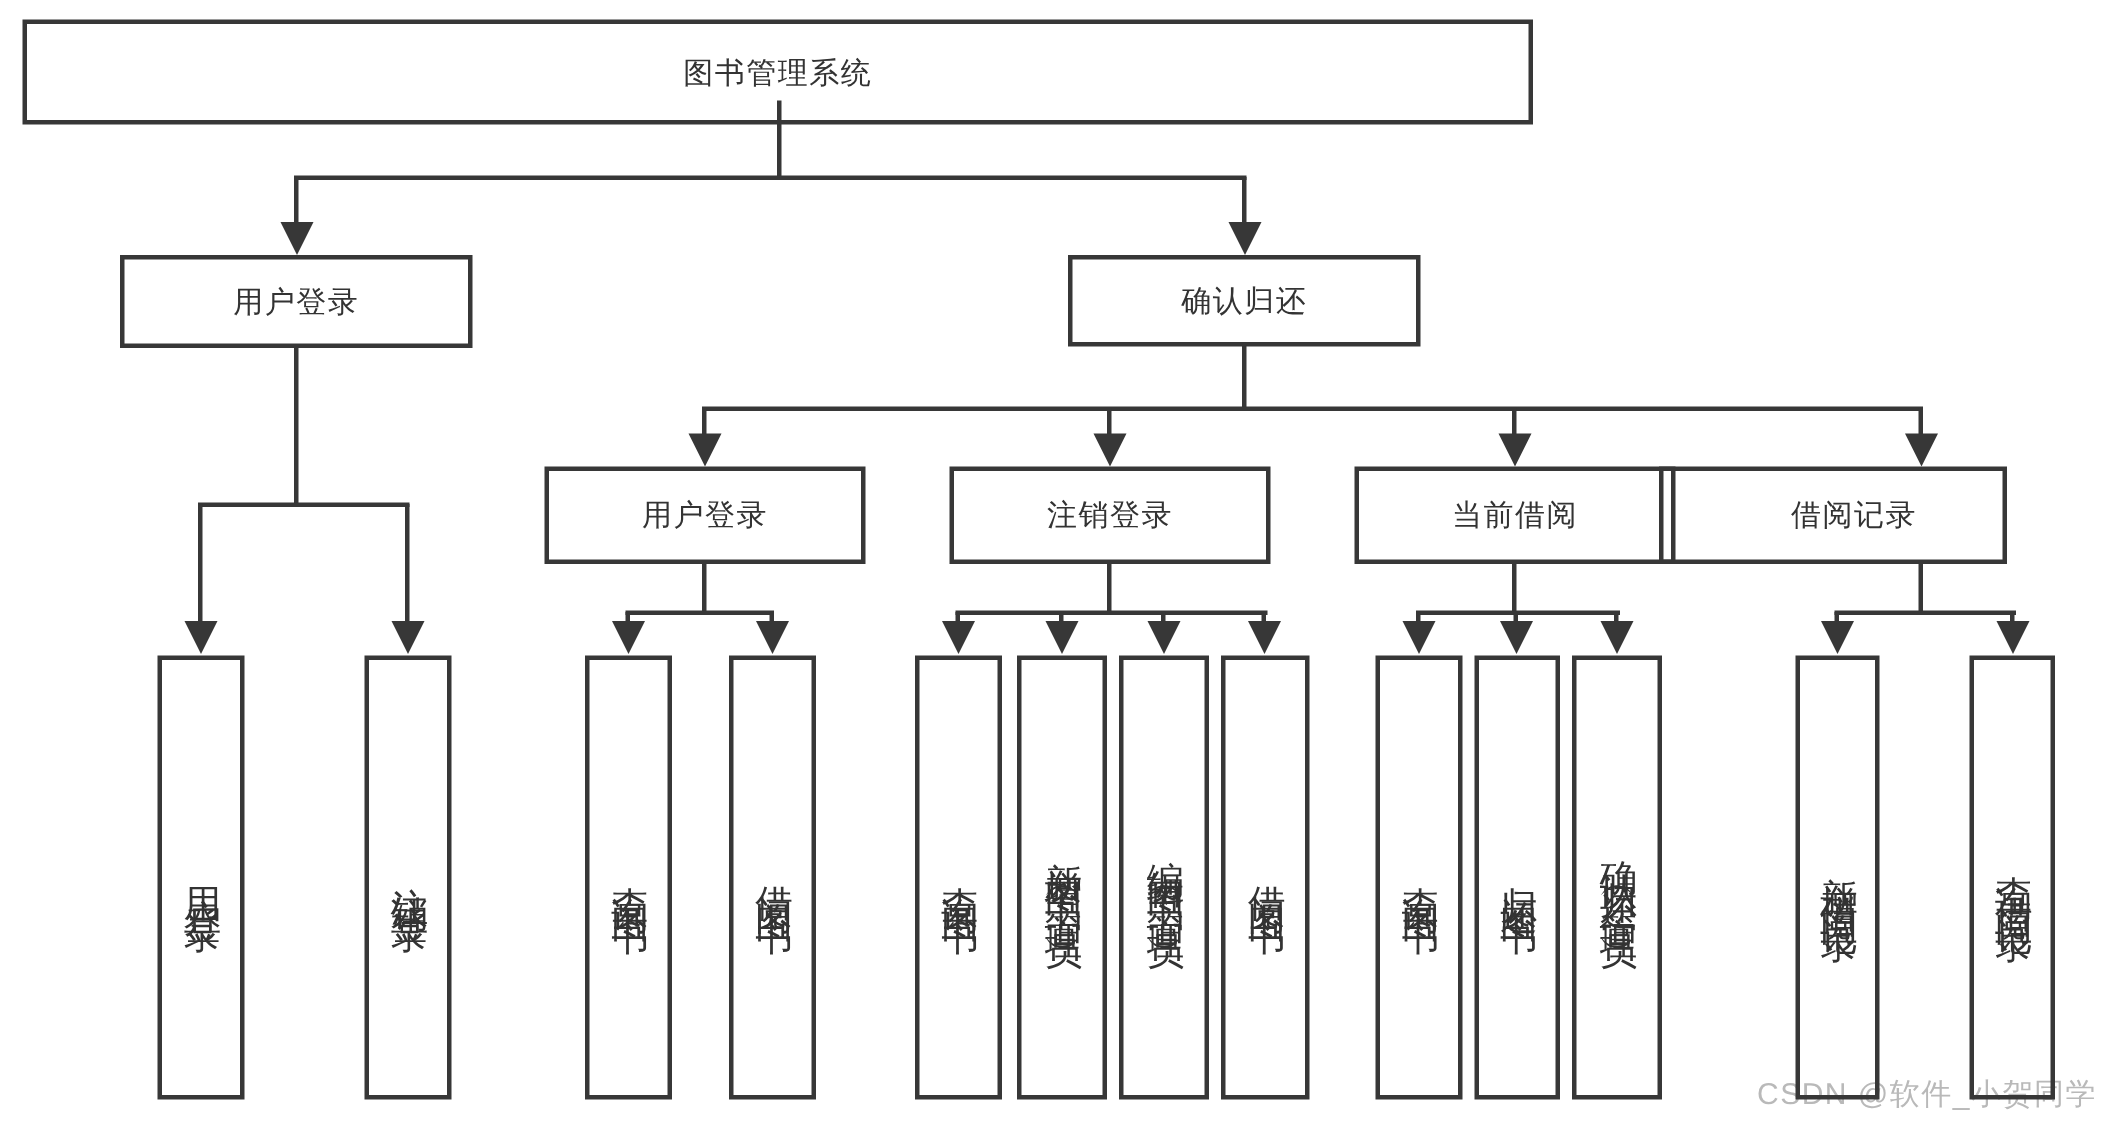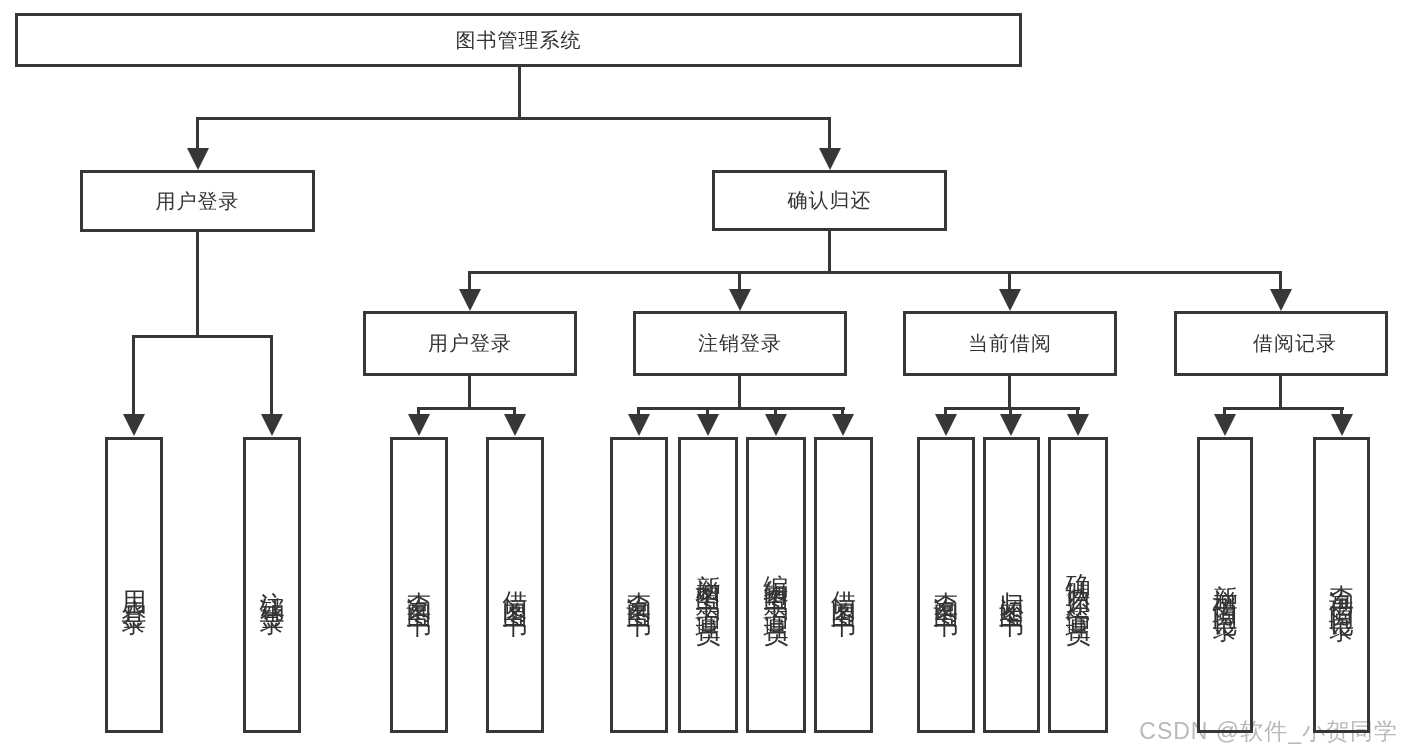--- a/index.html
+++ b/index.html
@@ -18,51 +18,51 @@
   .vline,.hline{position:absolute;background:#373737;z-index:1;}
   .vline{width:3px;}
   .hline{height:3px;}
   .tri{
     position:absolute;width:0;height:0;z-index:1;
     border-left:11px solid transparent;border-right:11px solid transparent;
     border-top:22px solid #373737;
   }
   .watermark{
     position:absolute;top:716px;right:7px;z-index:0;
-    font-size:23px;color:#b9b9b9;letter-spacing:1px;white-space:nowrap;
+    font-size:20px;color:#b9b9b9;letter-spacing:1px;white-space:nowrap;
   }
 </style>
 </head>
 <body>
 
 <div class="canvas">
 
   <div class="watermark">CSDN @软件_小贺同学</div>
 
-  <div class="box" style="left:15px;top:13px;width:1007px;height:54px;">
+  <div class="box" style="left:15px;top:13px;width:1007px;height:70px;">
     <span class="lbl">图书管理系统</span>
   </div>
 
   <div class="box" style="left:80px;top:170px;width:235px;height:62px;">
     <span class="lbl">用户登录</span>
   </div>
   <div class="box" style="left:712px;top:170px;width:235px;height:61px;">
     <span class="lbl">确认归还</span>
   </div>
 
   <div class="box" style="left:363px;top:311px;width:214px;height:65px;">
     <span class="lbl">用户登录</span>
   </div>
   <div class="box" style="left:633px;top:311px;width:214px;height:65px;">
     <span class="lbl">注销登录</span>
   </div>
   <div class="box" style="left:903px;top:311px;width:214px;height:65px;">
     <span class="lbl">当前借阅</span>
   </div>
-  <div class="box" style="left:1174px;top:311px;width:214px;height:65px;padding-left:28px;">
+  <div class="box" style="left:1106px;top:311px;width:232px;height:65px;padding-left:28px;">
     <span class="lbl">借阅记录</span>
   </div>
 
   <div class="box leaf" style="left:105px;top:437px;width:58px;height:296px;">
     <span class="lbl">用户登录</span>
   </div>
   <div class="box leaf" style="left:243px;top:437px;width:58px;height:296px;">
     <span class="lbl">注销登录</span>
   </div>
 

